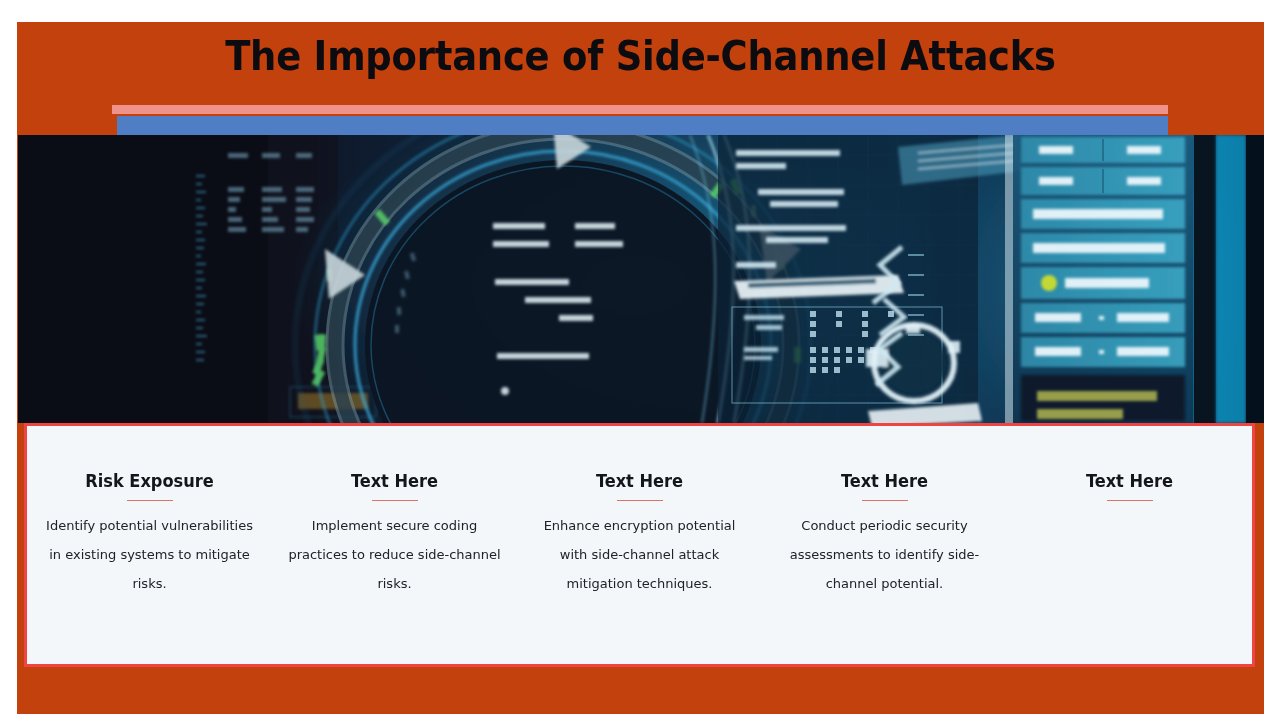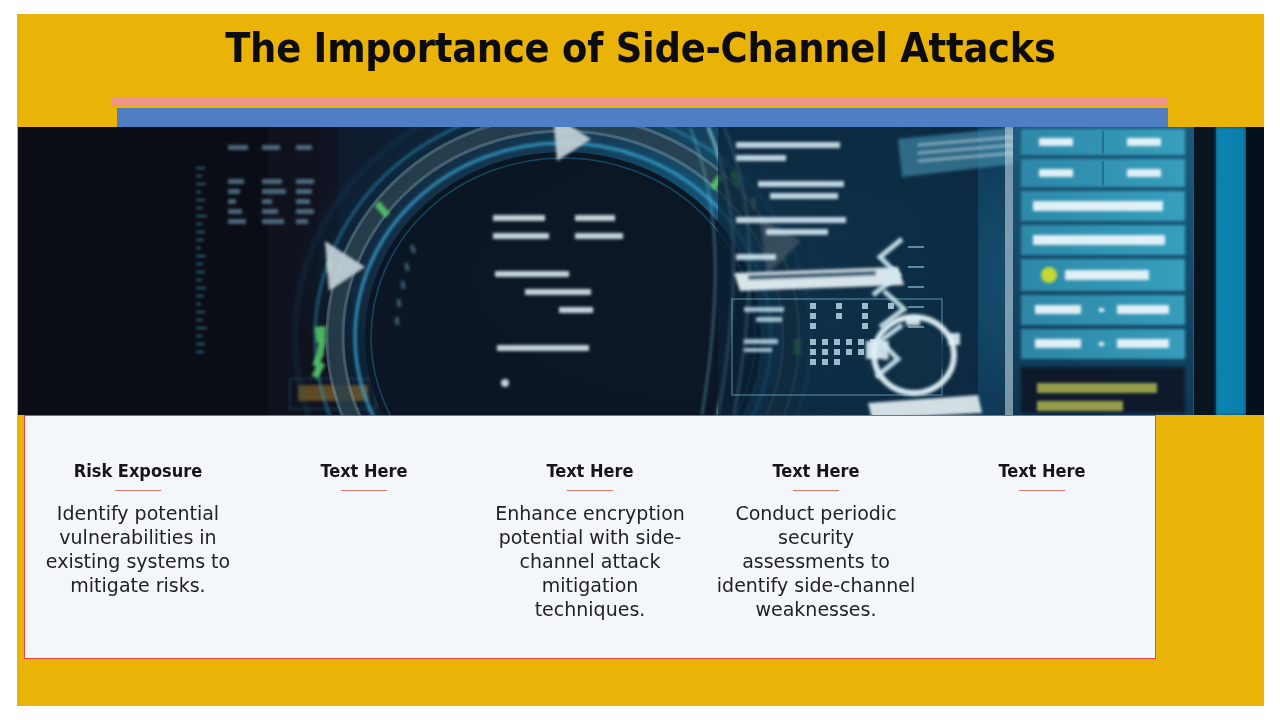--- a/index.html
+++ b/index.html
@@ -4,23 +4,23 @@
 <style>
   html,body{margin:0;padding:0;}
   body{
     width:1280px;height:720px;
     background:#ffffff;
     font-family:"DejaVu Sans","Liberation Sans",sans-serif;
     overflow:hidden;
   }
   .slide{
     position:absolute;
-    left:17px;top:14px;
+    left:17px;top:22px;
     width:1247px;height:692px;
-    background:#eab308;
+    background:#c2410c;
     overflow:hidden;
   }
 
   
   .title{
     position:absolute;
     left:0;top:10px;width:1247px;
     text-align:center;
     font-family:"DejaVu Sans Condensed","DejaVu Sans","Liberation Sans",sans-serif;
     font-weight:bold;
@@ -51,22 +51,22 @@
     width:1247px;height:288px;
     background:#0d1020;
     overflow:hidden;
   }
   .hero svg{display:block;width:100%;height:100%;}
 
   
   .panel{
     position:absolute;
     left:7px;top:401px;
-    width:1132px;height:244px;
-    border:1px solid #ef4444;
+    width:1231px;height:244px;
+    border:3px solid #ef4444;
     background:#f4f7fa;
     box-sizing:border-box;
     display:flex;
     align-items:flex-start;
   }
   .card{
     flex:1 1 0;
     padding:45px 12px 0 12px;
     box-sizing:border-box;
     text-align:center;
@@ -77,22 +77,22 @@
     font-size:18px;
     color:#15161c;
     line-height:1.1;
   }
   .card-rule{
     width:46px;height:1px;
     background:#d9756a;
     margin:9px auto 10px auto;
   }
   .card-body{
-    font-size:19px;
-    line-height:24px;
+    font-size:13px;
+    line-height:29px;
     color:#20222a;
   }
 </style>
 </head>
 <body>
 
 <div class="slide">
 
   <div class="title">The Importance of Side-Channel Attacks</div>
 
@@ -416,32 +416,33 @@
 
     <div class="card">
       <div class="card-title">Risk Exposure</div>
       <div class="card-rule"></div>
       <div class="card-body">Identify potential vulnerabilities in existing systems to mitigate risks.</div>
     </div>
 
     <div class="card">
       <div class="card-title">Text Here</div>
       <div class="card-rule"></div>
+      <div class="card-body">Implement secure coding practices to reduce side-channel risks.</div>
     </div>
 
     <div class="card">
       <div class="card-title">Text Here</div>
       <div class="card-rule"></div>
       <div class="card-body">Enhance encryption potential with side-channel attack mitigation techniques.</div>
     </div>
 
     <div class="card">
       <div class="card-title">Text Here</div>
       <div class="card-rule"></div>
-      <div class="card-body">Conduct periodic security assessments to identify side-channel weaknesses.</div>
+      <div class="card-body">Conduct periodic security assessments to identify side-channel potential.</div>
     </div>
 
     <div class="card">
       <div class="card-title">Text Here</div>
       <div class="card-rule"></div>
     </div>
 
   </div>
 </div>
 

